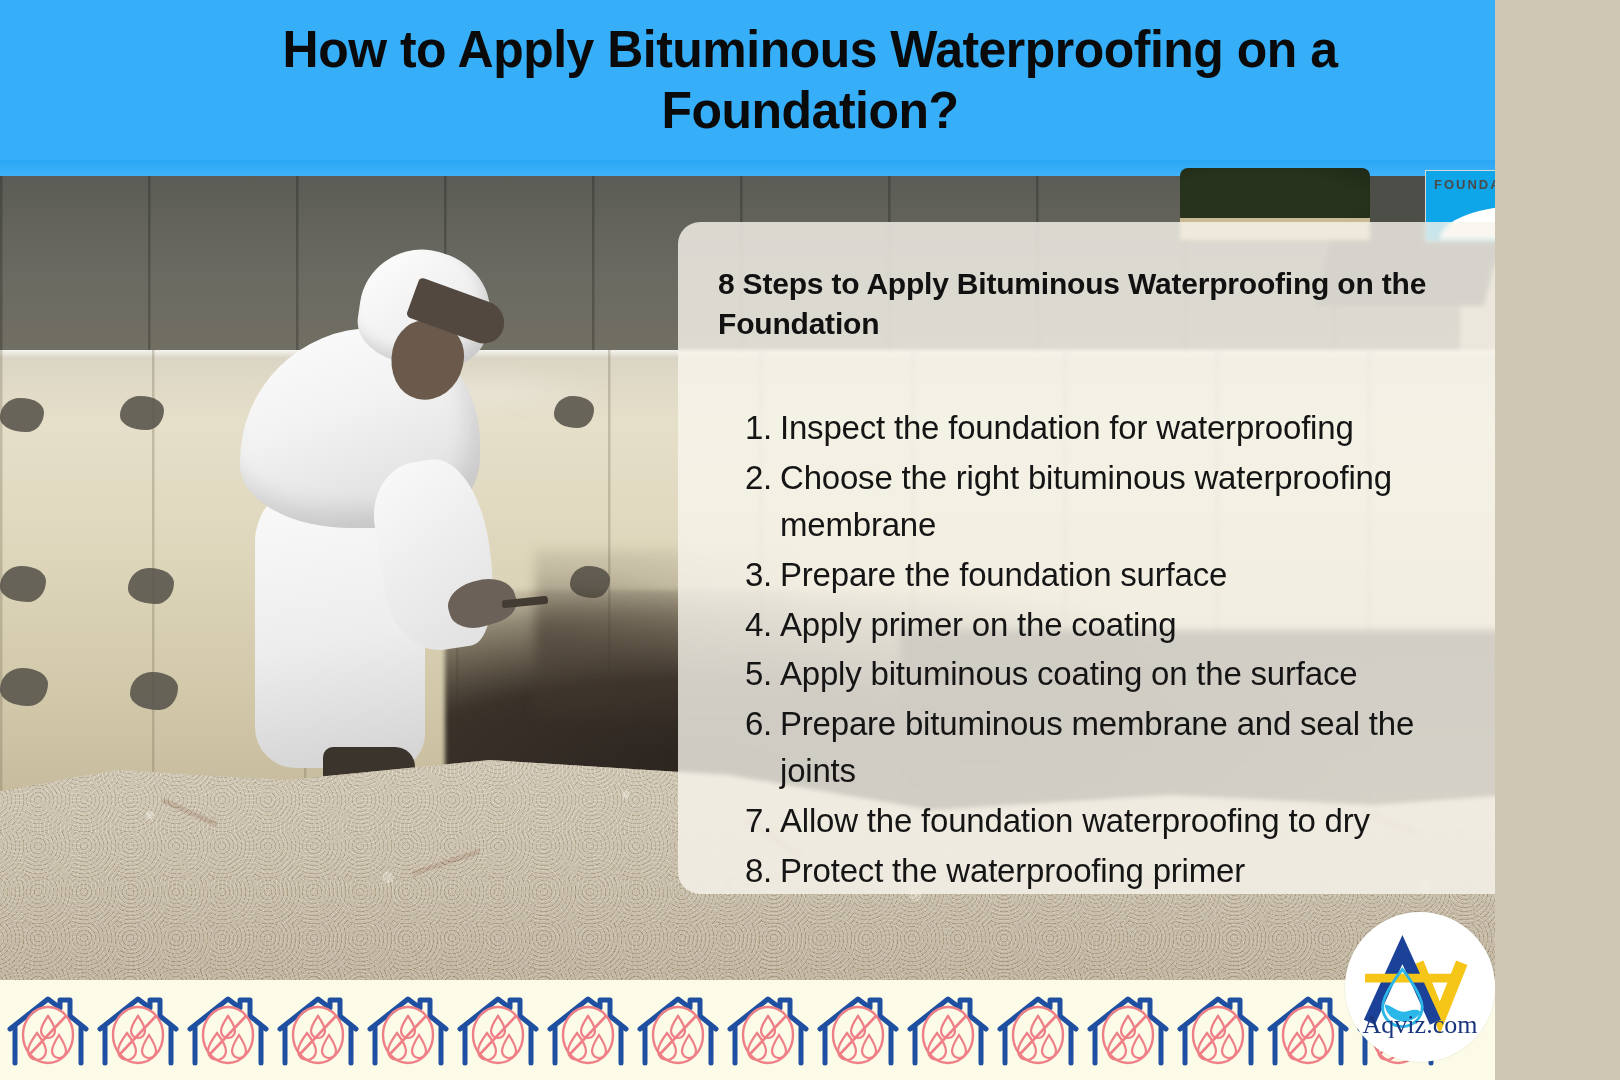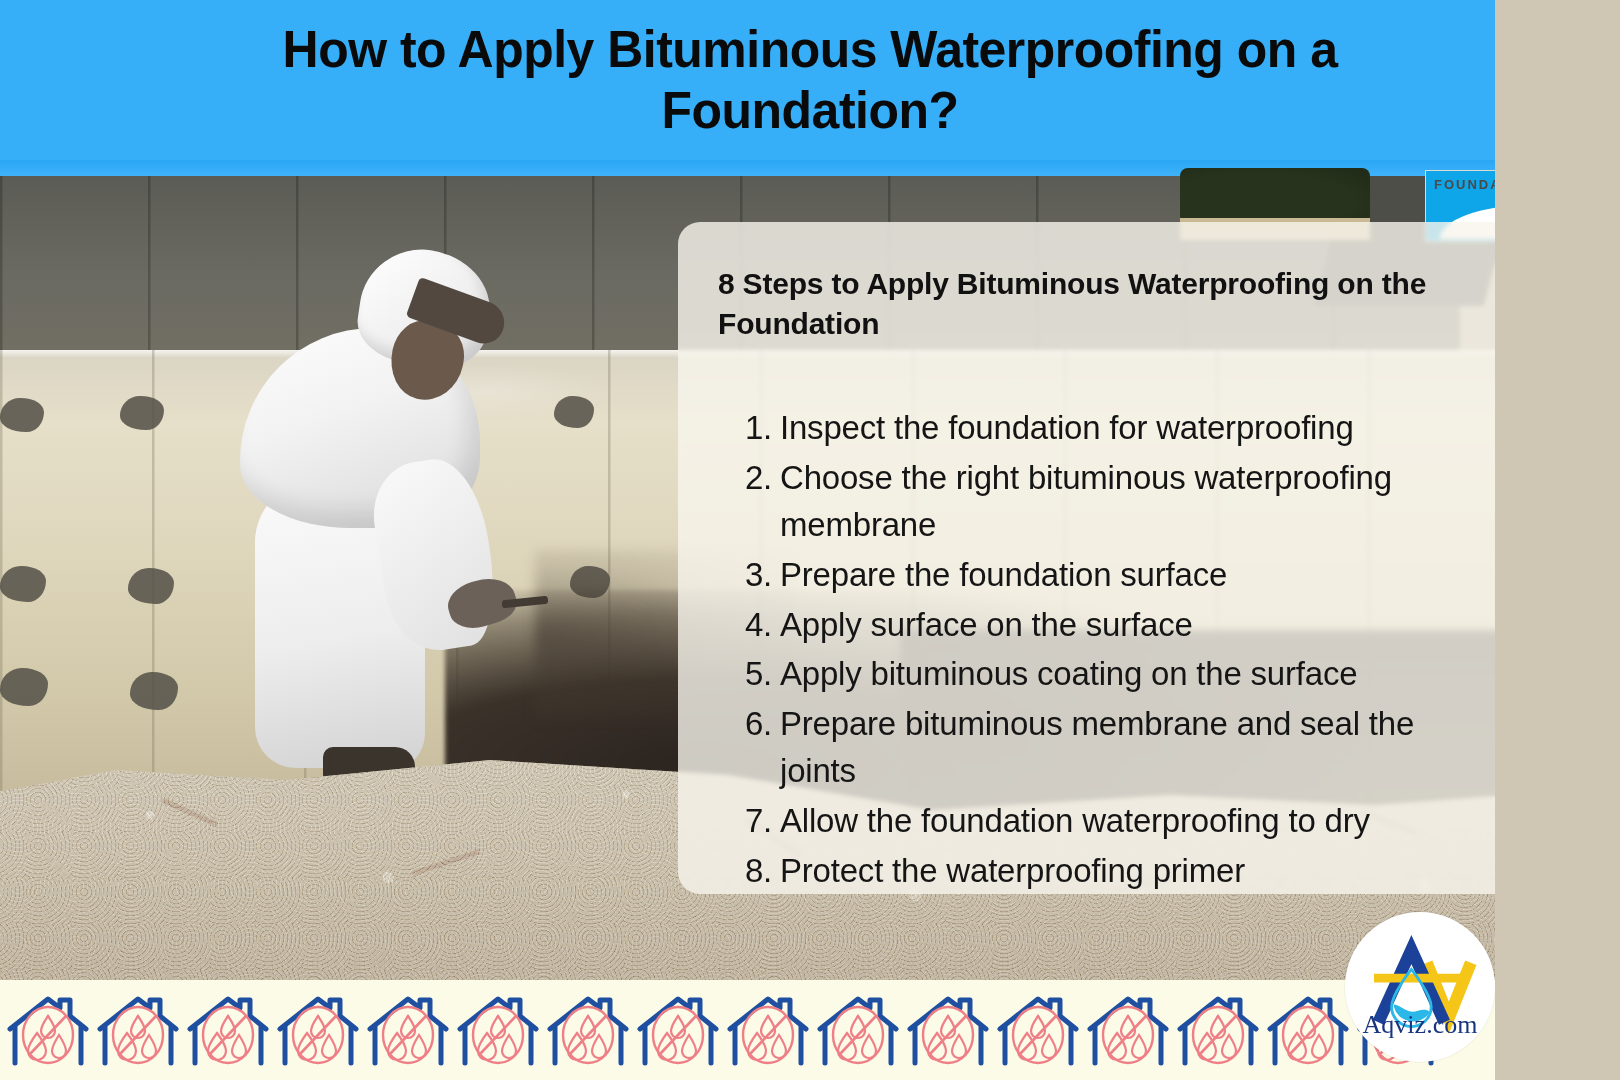--- a/index.html
+++ b/index.html
@@ -213,21 +213,21 @@
     overflow:hidden;
   }
   .house-icon { flex:0 0 auto; width:84px; height:78px; margin-right:6px; }
 
   
   .logo {
     position:absolute; right:0px; bottom:18px;
     width:150px; height:150px; border-radius:50%;
     background:#ffffff;
     z-index:45;
-    display:flex; align-items:center; justify-content:flex-end;
+    display:flex; align-items:center; justify-content:center;
     box-shadow:0 0 0 1px rgba(0,0,0,.04);
   }
   .logo svg { width:132px; height:132px; }
   .logo-text {
     position:absolute; left:0; right:0; bottom:22px;
     text-align:center;
     font-family:"Liberation Serif", serif;
     font-size:26px;
     color:#19357e;
     letter-spacing:0px;
@@ -294,21 +294,21 @@
       <div class="gravel-twig" style="left:1380px;top:80px;  width:58px; height:5px; transform:rotate(20deg);"></div>
     </div>
   </div>
 
   <div class="panel">
     <div class="panel-heading">8 Steps to Apply Bituminous Waterproofing on the Foundation</div>
     <ol class="steps" id="steps-list">
         <li>Inspect the foundation for waterproofing</li>
         <li>Choose the right bituminous waterproofing membrane</li>
         <li>Prepare the foundation surface</li>
-        <li>Apply surface on the surface</li>
+        <li>Apply primer on the coating</li>
         <li>Apply bituminous coating on the surface</li>
         <li>Prepare bituminous membrane and seal the joints</li>
         <li>Allow the foundation waterproofing to dry</li>
         <li>Protect the waterproofing primer</li>
       </ol>
   </div>
 
   <div class="strip" id="pattern-strip">
       <svg class="house-icon" viewBox="0 0 84 78">
         <path d="M4 38 L42 8 L54 17 L54 9 L64 9 L64 25 L80 38" fill="none" stroke="#1F4FA0" stroke-width="5" stroke-linejoin="round" stroke-linecap="round"></path>

